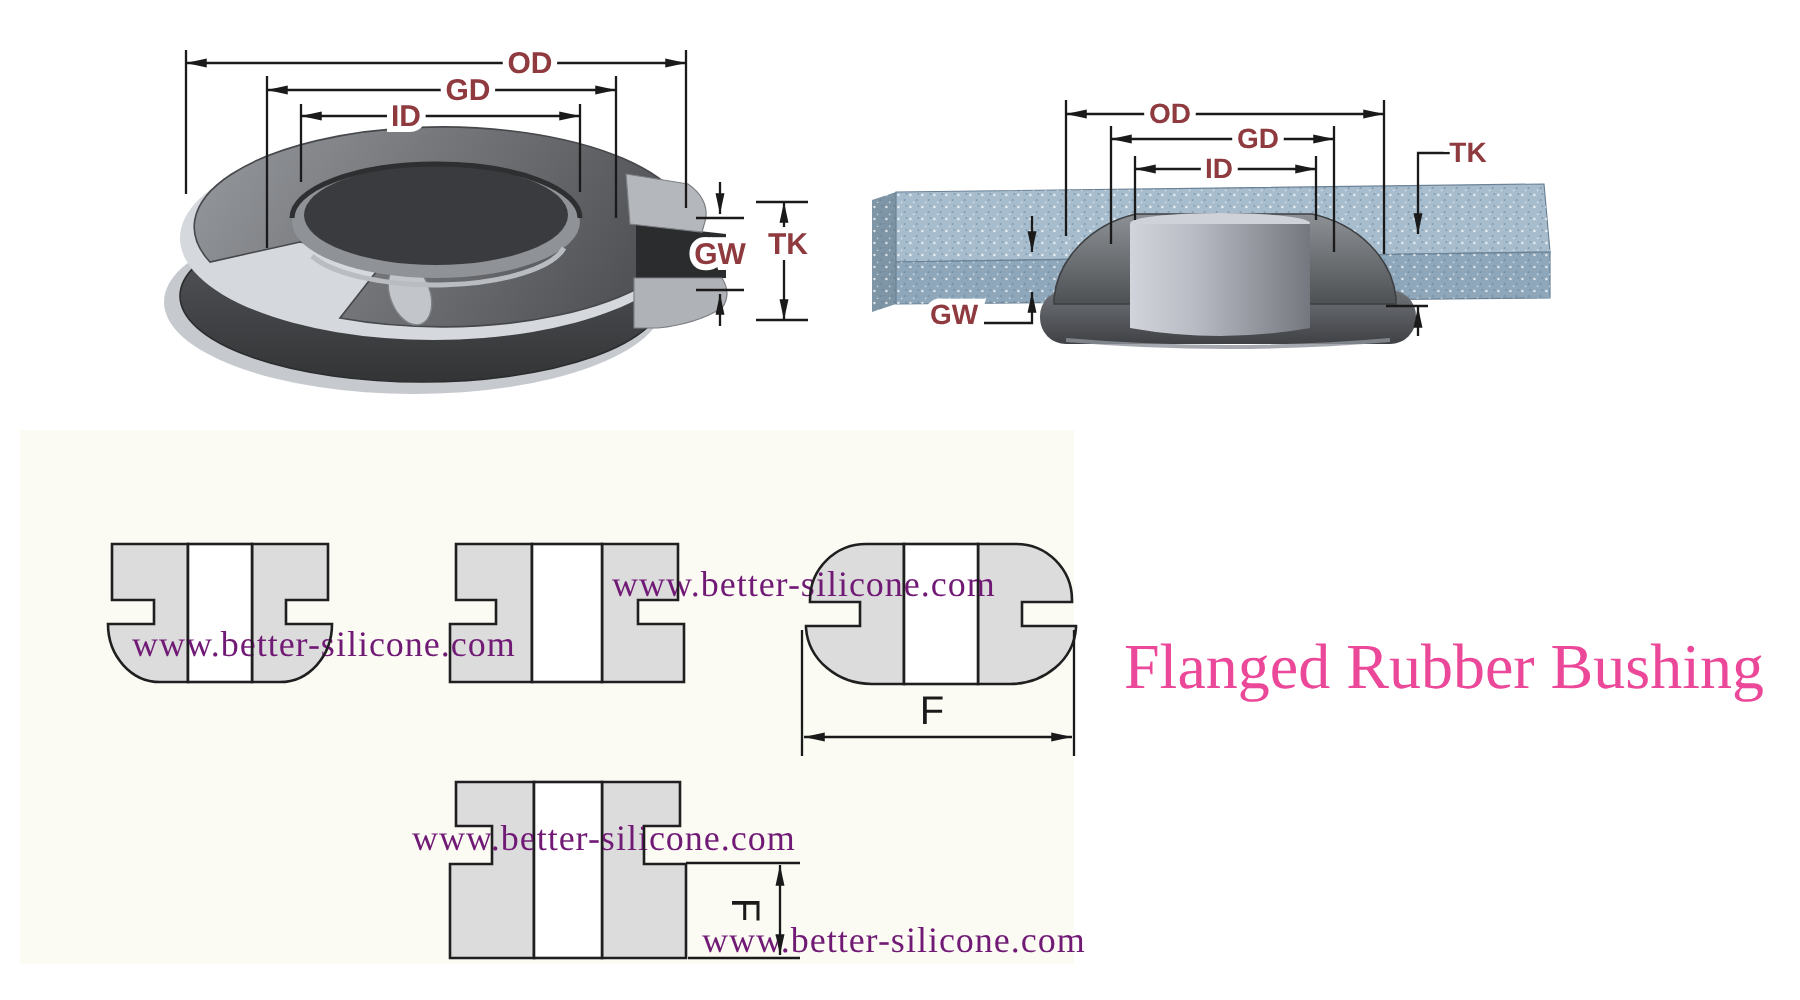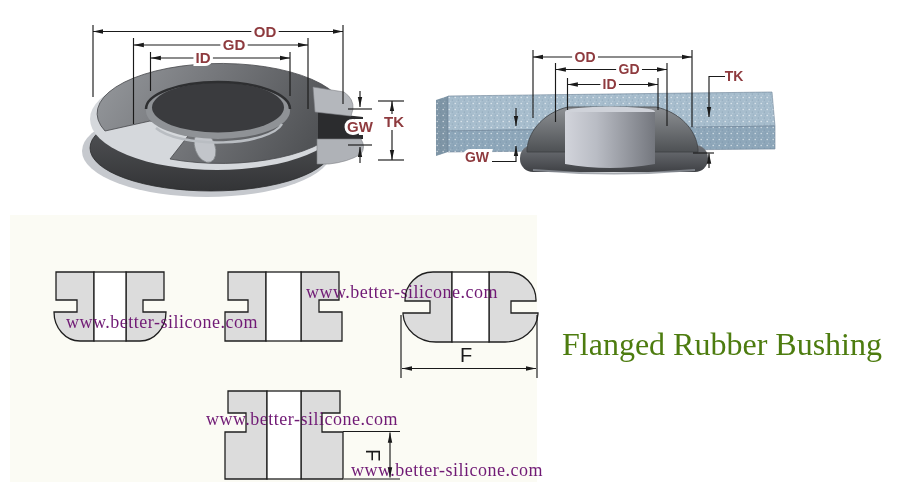--- a/index.html
+++ b/index.html
@@ -9,22 +9,22 @@
   .fig{position:absolute;}
   #fig1{left:0;top:0;}
   #fig2{left:430px;top:0;}
   #fig3{left:0;top:210px;}
   .watermark{position:absolute;font-family:"Liberation Serif",serif;font-size:18px;line-height:1;
              color:#701a75;white-space:nowrap;letter-spacing:.5px;mix-blend-mode:darken;}
   #wm1{left:66px;top:313px;}
   #wm2{left:306px;top:283px;}
   #wm3{left:206px;top:410px;}
   #wm4{left:351px;top:461px;}
-  .title{position:absolute;left:562px;top:326px;font-family:"Liberation Serif",serif;
-         font-size:32px;color:#4d7c0f;white-space:nowrap;}
+  .title{position:absolute;left:562px;top:315px;font-family:"Liberation Serif",serif;
+         font-size:32px;color:#ec4899;white-space:nowrap;}
   text.dim{font-family:"Liberation Sans",sans-serif;font-weight:700;fill:#8e3a3e;
            paint-order:stroke;stroke:#ffffff;stroke-width:6px;text-anchor:middle;}
   text.fdim{font-family:"Liberation Sans",sans-serif;font-weight:400;font-size:20px;fill:#1a1a1a;
             text-anchor:middle;}
   .dl{stroke:#1a1a1a;stroke-width:1.15;fill:none;}
   .prof{fill:#dcdcdc;stroke:#1f1f1f;stroke-width:1.3;}
   .bore{fill:#ffffff;stroke:#1f1f1f;stroke-width:1.3;}
 </style>
 </head>
 <body>

